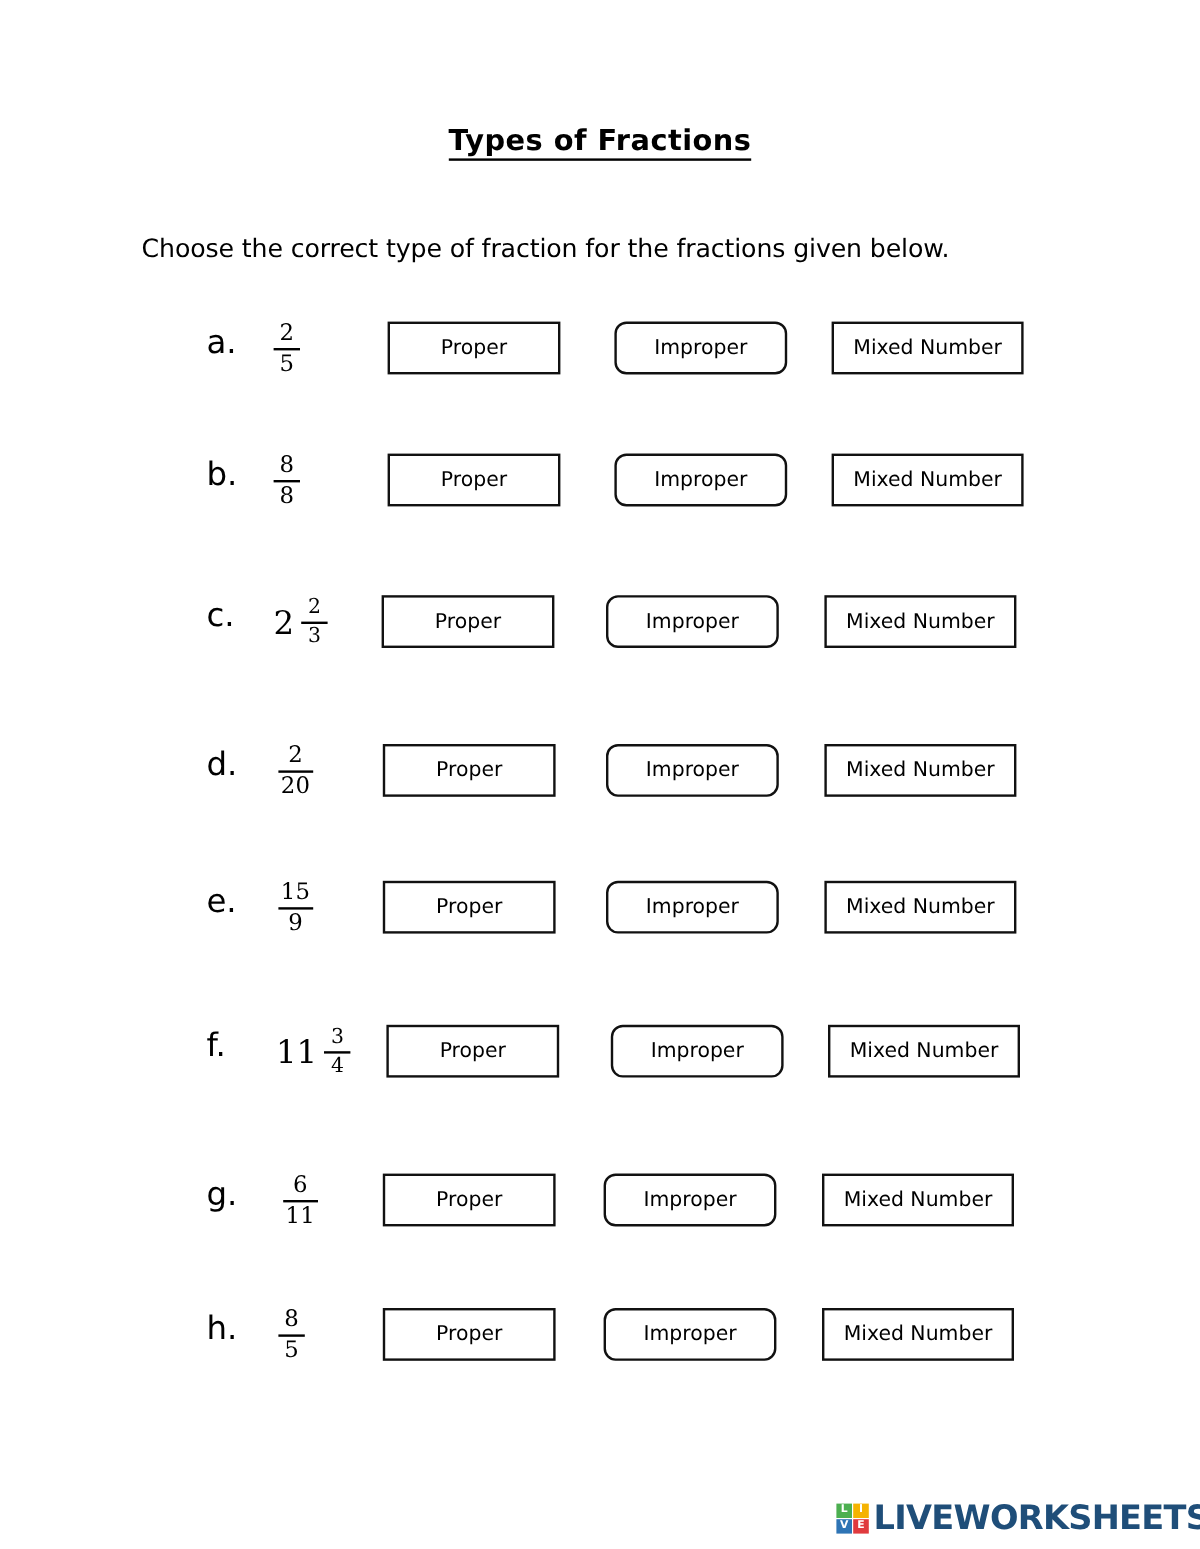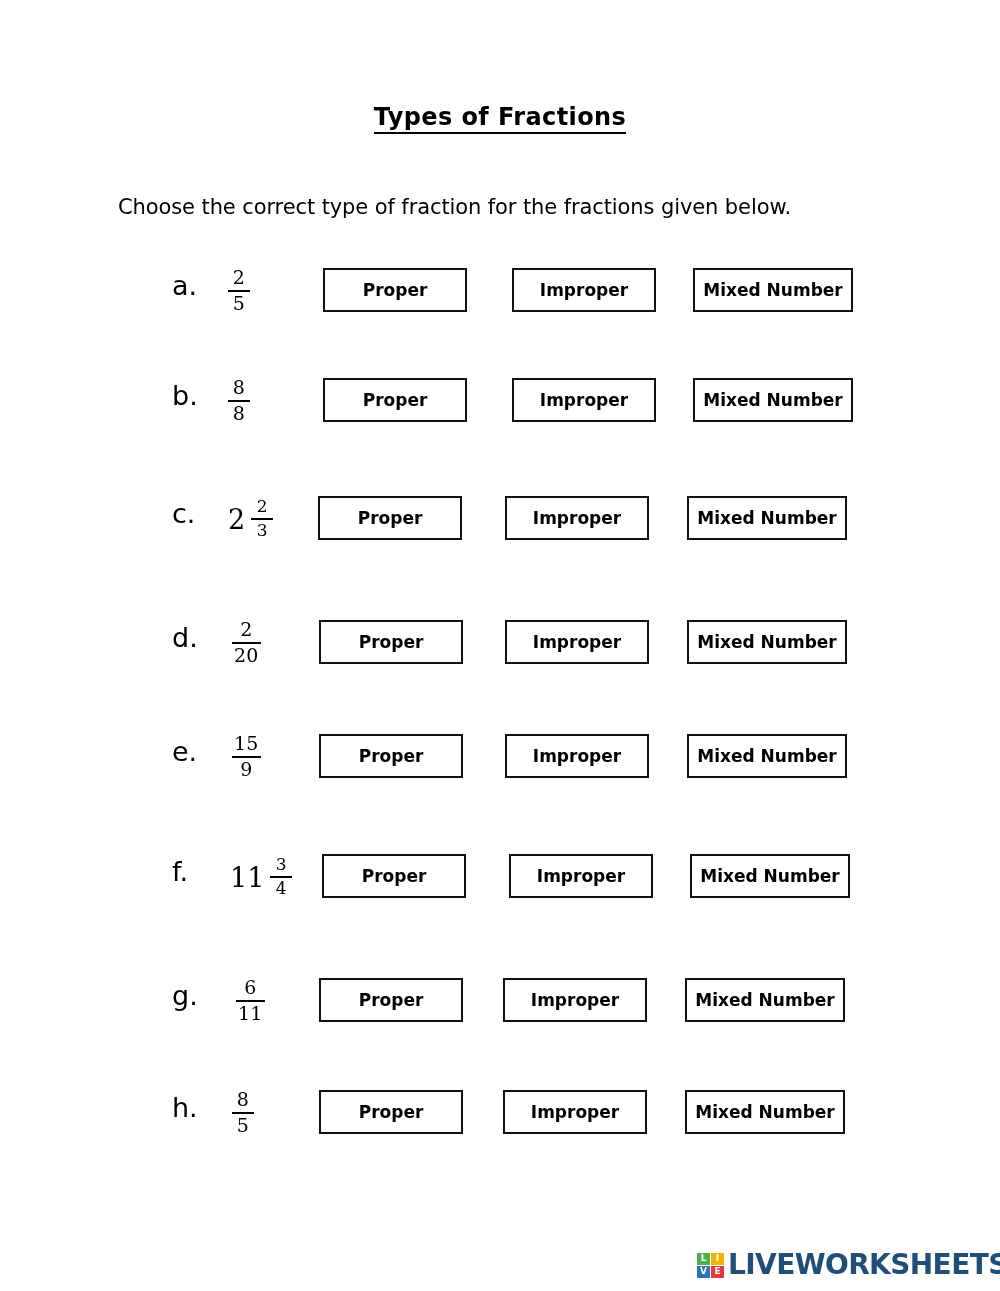--- a/index.html
+++ b/index.html
@@ -122,24 +122,23 @@
     border: 2px solid #111111;
     display: flex;
     align-items: center;
     justify-content: center;
     font-family: "DejaVu Sans", sans-serif;
     font-size: 17px;
     line-height: 1;
     color: #000;
     height: 44px;
     white-space: nowrap;
-    font-weight: bold;
   }
   .opt-proper    { width: 144px; }
-  .opt-improper  { width: 144px; }
+  .opt-improper  { width: 144px; border-radius: 10px; }
   .opt-mixed     { width: 160px; }
 
   
   #lw-logo {
     position: absolute;
     left: 697px;
     top: 1248px;
     display: flex;
     align-items: center;
     height: 34px;

